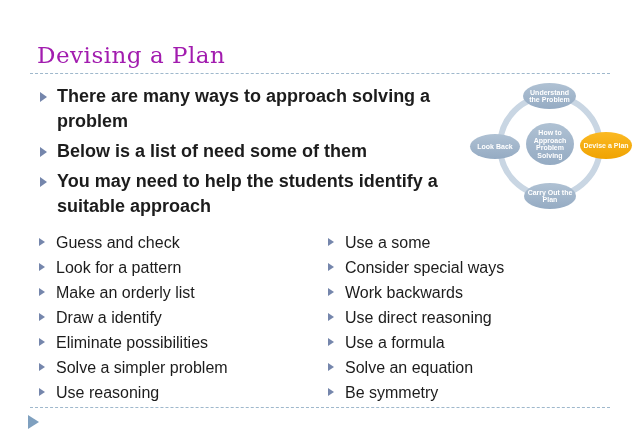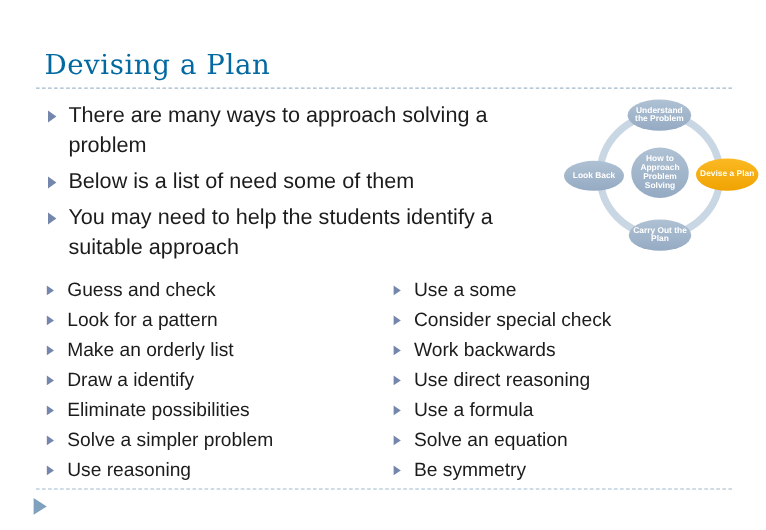--- a/index.html
+++ b/index.html
@@ -4,34 +4,34 @@
 <style>
   * { margin:0; padding:0; box-sizing:border-box; }
   body { background:#888; font-family:"Liberation Sans", sans-serif; }
   .slide {
     position:relative; width:638px; height:442px; background:#ffffff;
     overflow:hidden; margin:0 auto;
   }
   .title {
     position:absolute; left:37px; top:42px;
     font-family:"DejaVu Serif", serif; font-weight:400;
-    font-size:23px; color:#0369a1; letter-spacing:0.5px;
+    font-size:23px; color:#a21caf; letter-spacing:0.5px;
   }
   .rule {
     position:absolute; left:30px; width:580px; height:0;
     border-top:1px dashed #9fb8cc;
   }
   .rule.under-title { top:73px; }
   .rule.bottom { top:407px; }
 
   ul { list-style:none; }
   .intro-list { position:absolute; left:30px; top:84px; width:434px; }
   .intro-list li {
     position:relative; padding-left:27px; margin-bottom:5px;
-    font-size:18px; line-height:25px; color:#1c1c1c;
+    font-size:18px; line-height:25px; color:#1c1c1c;font-weight:bold;
   }
   .tri {
     position:absolute; left:10px; top:8px; width:0; height:0;
     border-left:7px solid #7586ac;
     border-top:5px solid transparent;
     border-bottom:5px solid transparent;
   }
   .strategies { position:absolute; top:230px; left:30px; width:578px; display:flex; }
   .col { width:292px; }
   .strategies li {
@@ -98,21 +98,21 @@
       <li><span class="tri"></span><span>Guess and check</span></li>
       <li><span class="tri"></span><span>Look for a pattern</span></li>
       <li><span class="tri"></span><span>Make an orderly list</span></li>
       <li><span class="tri"></span><span>Draw a identify</span></li>
       <li><span class="tri"></span><span>Eliminate possibilities</span></li>
       <li><span class="tri"></span><span>Solve a simpler problem</span></li>
       <li><span class="tri"></span><span>Use reasoning</span></li>
     </ul>
     <ul class="col">
       <li><span class="tri"></span><span>Use a some</span></li>
-      <li><span class="tri"></span><span>Consider special check</span></li>
+      <li><span class="tri"></span><span>Consider special ways</span></li>
       <li><span class="tri"></span><span>Work backwards</span></li>
       <li><span class="tri"></span><span>Use direct reasoning</span></li>
       <li><span class="tri"></span><span>Use a formula</span></li>
       <li><span class="tri"></span><span>Solve an equation</span></li>
       <li><span class="tri"></span><span>Be symmetry</span></li>
     </ul>
   </div>
 
   <div class="diagram">
     <div class="ring"></div>

